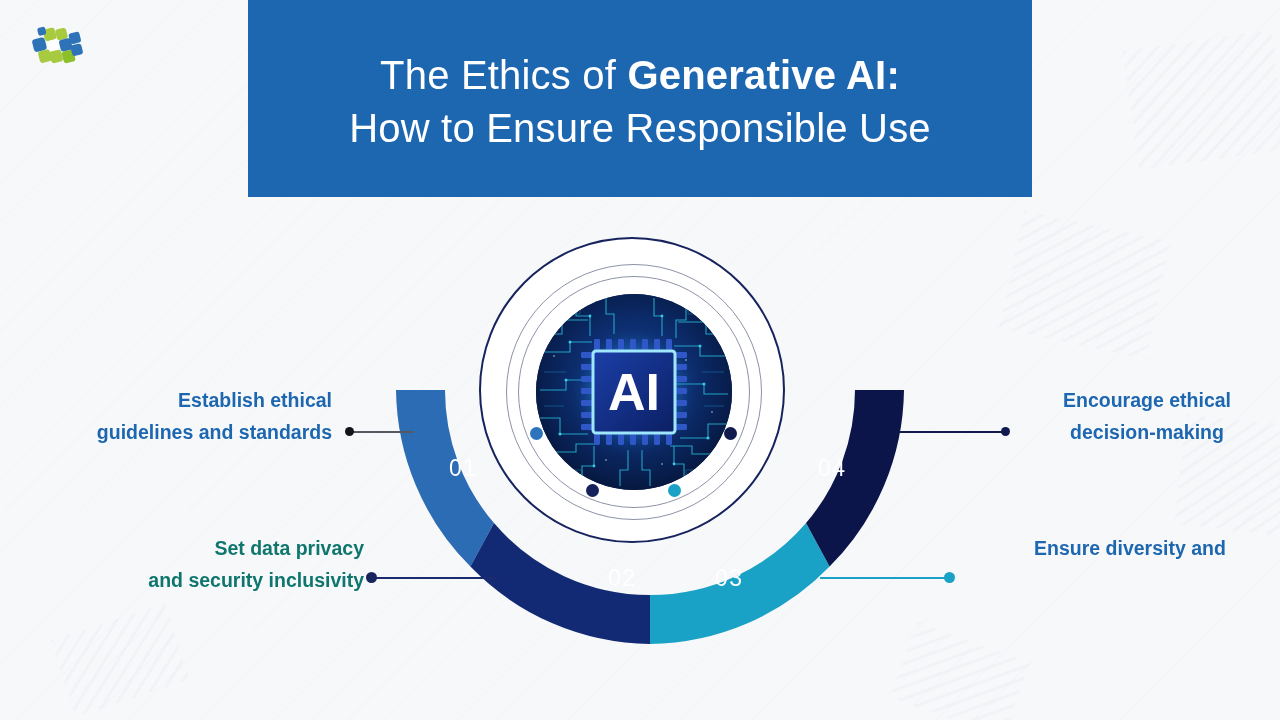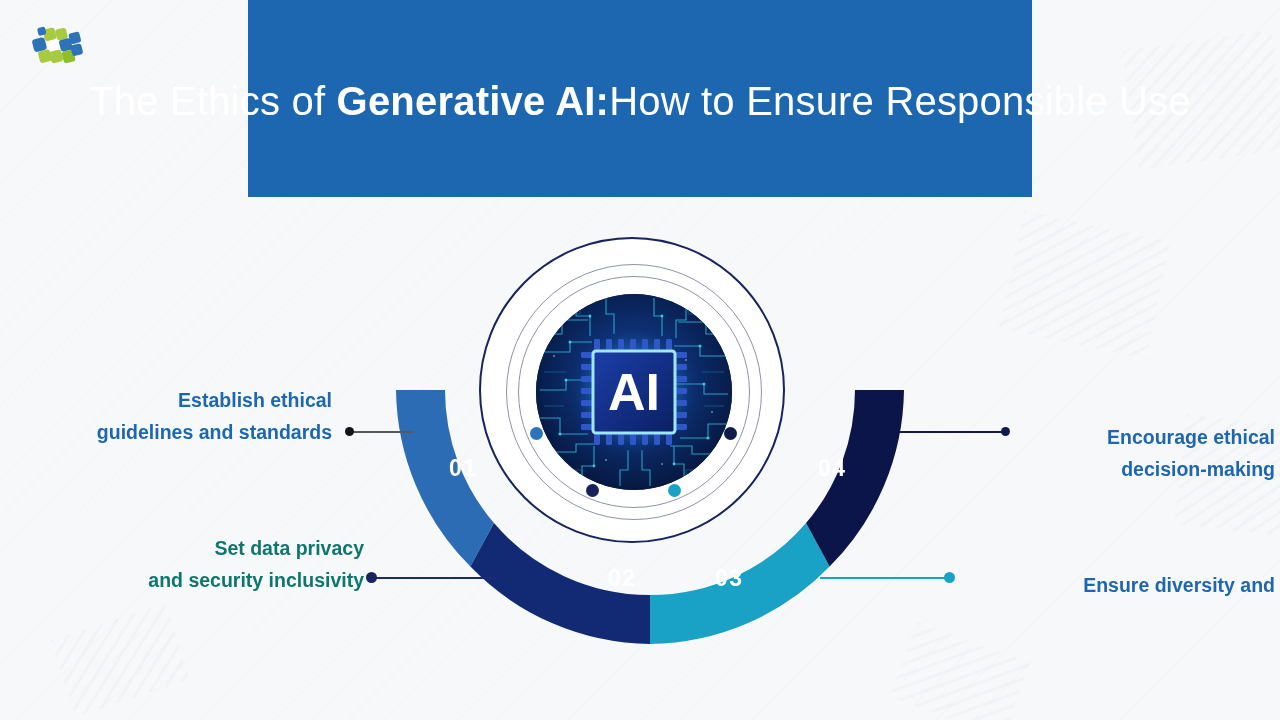--- a/index.html
+++ b/index.html
@@ -46,21 +46,21 @@
     width:58px; height:54px;
   }
 
   
   #title-banner {
     position:absolute;
     left:248px; top:0;
     width:784px; height:197px;
     background:#1d66b0;
     display:flex;
-    flex-direction:row;
+    flex-direction:column;
     align-items:center;
     justify-content:center;
     padding-top:6px;
   }
   #title-line1 {
     color:#ffffff;
     font-size:40px;
     font-weight:300;
     letter-spacing:.2px;
     line-height:1.32;
@@ -82,21 +82,21 @@
     left:0; top:0;
     width:1280px; height:720px;
     pointer-events:none;
   }
   #wheel svg { display:block; }
 
   .seg-num {
     position:absolute;
     color:#ffffff;
     font-size:23px;
-    font-weight:700;
+    font-weight:400;
     letter-spacing:1.5px;
     white-space:nowrap;
   }
 
   
   #center-badge {
     position:absolute;
     left:479px; top:237px;
     width:306px; height:306px;
     border-radius:50%;
@@ -134,21 +134,21 @@
   }
 
   
   .callout {
     position:absolute;
     white-space:nowrap;
     font-size:19.5px;
     font-weight:700;
     line-height:1.62;
   }
-  .callout.right { text-align:right;margin-top:37px; }
+  .callout.right { text-align:center; }
   .callout.left  { text-align:right; }
 
   .conn-line {
     position:absolute;
     height:2px;
   }
   .conn-dot {
     position:absolute;
     width:9px; height:9px;
     border-radius:50%;

